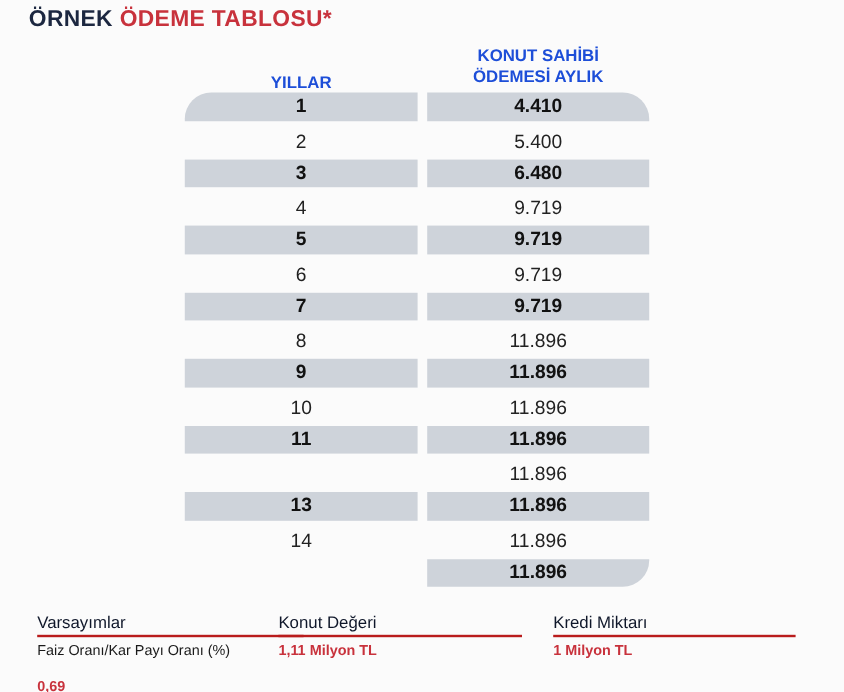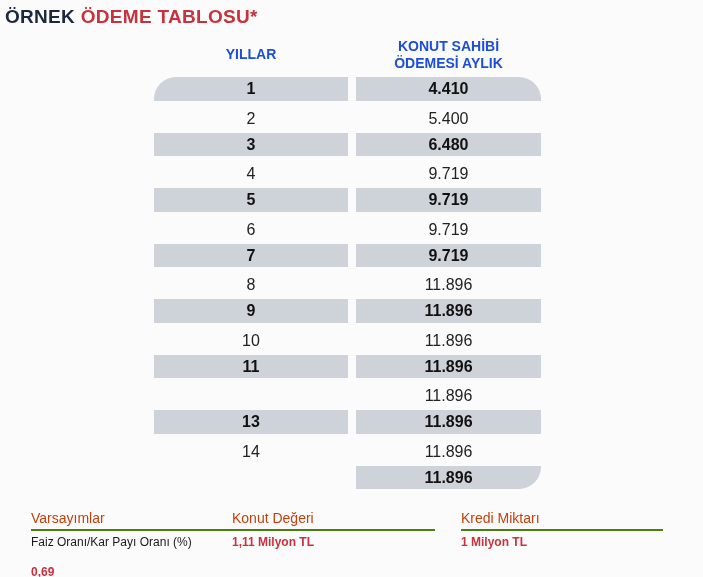--- a/index.html
+++ b/index.html
@@ -1,38 +1,38 @@
 <!DOCTYPE html>
 <html><head>
 <meta charset="utf-8">
 <style>
   html, body { margin: 0; padding: 0; }
   body {
     width: 703px; height: 577px; background: #fbfbfb; position: relative; overflow: hidden;
     font-family: "Liberation Sans", "DejaVu Sans", sans-serif; color: #1a1a1a;
   }
-  .title { position: absolute; left: 5px; top: 6px; font-size: 19px; font-weight: bold; letter-spacing: 0.3px; }
+  .title { position: absolute; left: 24px; top: 6px; font-size: 19px; font-weight: bold; letter-spacing: 0.3px; }
   .title .t1 { color: #1c2740; }
   .title .t2 { color: #c8323c; }
   .hdr { position: absolute; color: #1d4ed8; font-weight: bold; font-size: 14px; text-align: center; line-height: 17px; }
-  .hdr-years { left: 154px; width: 194px; top: 46px; }
+  .hdr-years { left: 154px; width: 194px; top: 60px; }
   .hdr-pay { left: 356px; width: 185px; top: 38px; }
   .table { position: absolute; left: 154px; top: 77px; width: 387px; }
   .row { position: relative; height: 27.75px; }
   .cell { position: absolute; top: 0; height: 23.5px; line-height: 23.5px; text-align: center; font-size: 16px; }
   .c1 { left: 0; width: 194px; }
   .c2 { left: 202px; width: 185px; }
   .row.gray .cell { background: #ced3da; font-weight: bold; color: #111; }
   .row.plain .cell { font-weight: normal; color: #222; top: 2px; }
   .row.first .c1 { border-top-left-radius: 22px; }
   .row.first .c2 { border-top-right-radius: 22px; }
   .row.last .c1 { border-bottom-left-radius: 22px; }
   .row.last .c2 { border-bottom-right-radius: 22px; }
   .foot { position: absolute; top: 510px; }
-  .foot .lbl { font-size: 14px; color: #c2410c; padding-bottom: 3px; border-bottom: 2px solid #4d7c0f; }
+  .foot .lbl { font-size: 14px; color: #0f172a; padding-bottom: 3px; border-bottom: 2px solid #b91c1c; }
   .foot .val { font-size: 12px; margin-top: 4px; }
   .foot .red { color: #c8323c; font-weight: bold; }
   .f1 { left: 31px; width: 222px; }
   .f2 { left: 232px; width: 203px; }
   .f3 { left: 461px; width: 202px; }
 </style>
 </head>
 <body>
 
 <div class="title">

